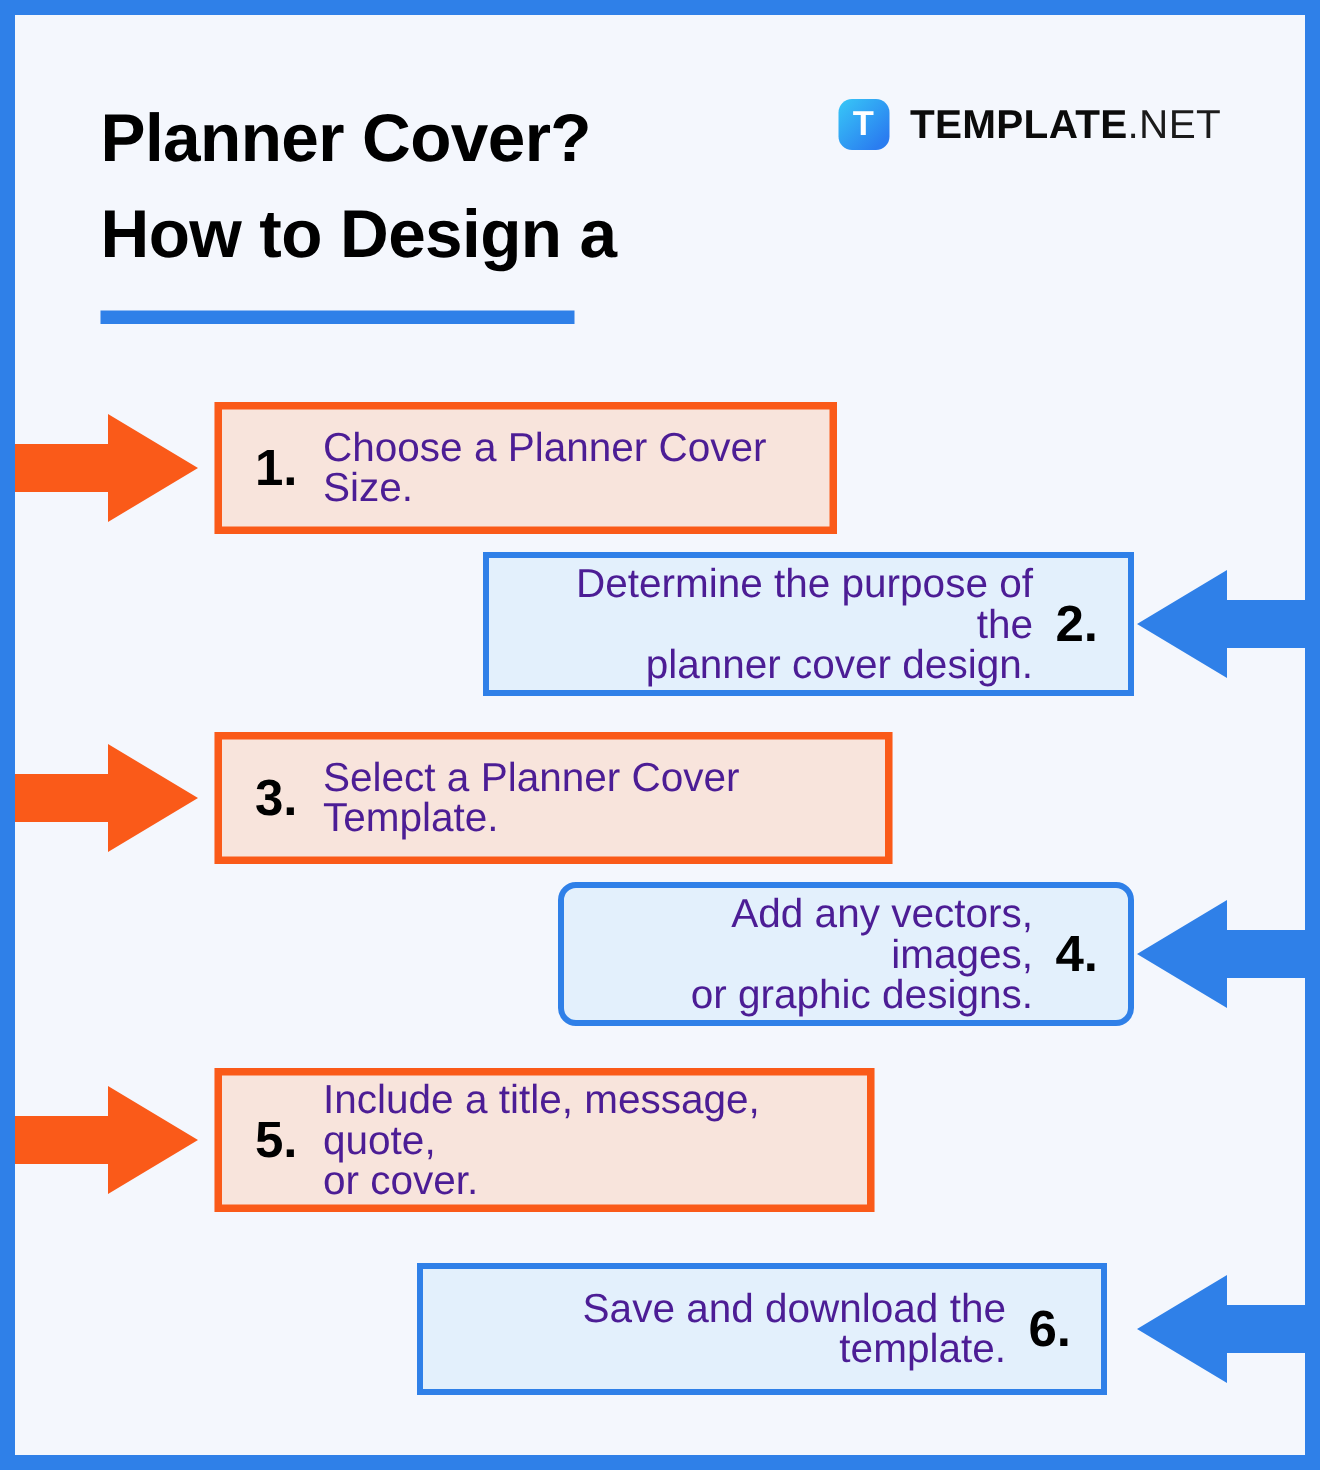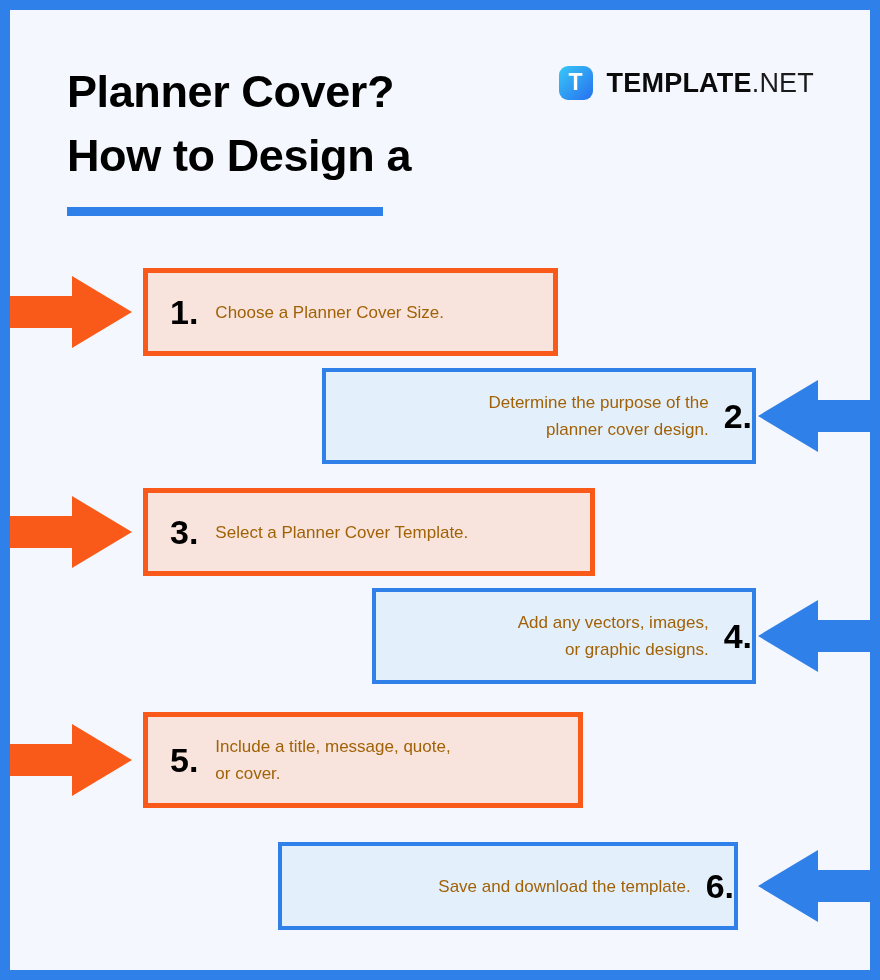--- a/index.html
+++ b/index.html
@@ -139,37 +139,38 @@
     width: 100%;
     box-sizing: border-box;
   }
   .step-inner.left {
     padding-left: 22px;
     padding-right: 16px;
     justify-content: flex-start;
   }
   .step-inner.right {
     padding-left: 16px;
+    padding-right: 20px;
     justify-content: flex-end;
   }
 
   .step-num {
     font-size: 34px;
     font-weight: bold;
     color: #000000;
     line-height: 1;
     flex: none;
     white-space: nowrap;
   }
   .step-inner.left .step-num { margin-right: 17px; }
   .step-inner.right .step-num { margin-left: 15px; }
 
   .step-text {
-    font-size: 17px;
-    color: #a16207;
+    font-size: 27px;
+    color: #4c1d95;
     line-height: 27px;
   }
   .step-inner.left .step-text { text-align: left; }
   .step-inner.right .step-text { text-align: right; }
 
   
   .arrow {
     position: absolute;
   }
   .arrow svg { display: block; }
@@ -240,21 +241,21 @@
         <div class="step-inner left">
           <span class="step-num">3.</span>
           <span class="step-text">
             <span>Select a Planner Cover Template.</span>
           </span>
         </div>
       </div>
     </div>
 
     <div class="step-row" style="top:578px;height:100px;">
-      <div class="step-box blue" style="left:362px;top:0px;width:384px;height:96px;">
+      <div class="step-box blue" style="left:362px;top:0px;width:384px;height:96px;border-radius:12px;">
         <div class="step-inner right">
           <span class="step-text">
             <span>Add any vectors, images,</span><br>
             <span>or graphic designs.</span>
           </span>
           <span class="step-num">4.</span>
         </div>
       </div>
       <div class="arrow" style="left:748px;top:12px;">
         <svg width="122" height="72" viewBox="0 0 122 72">

